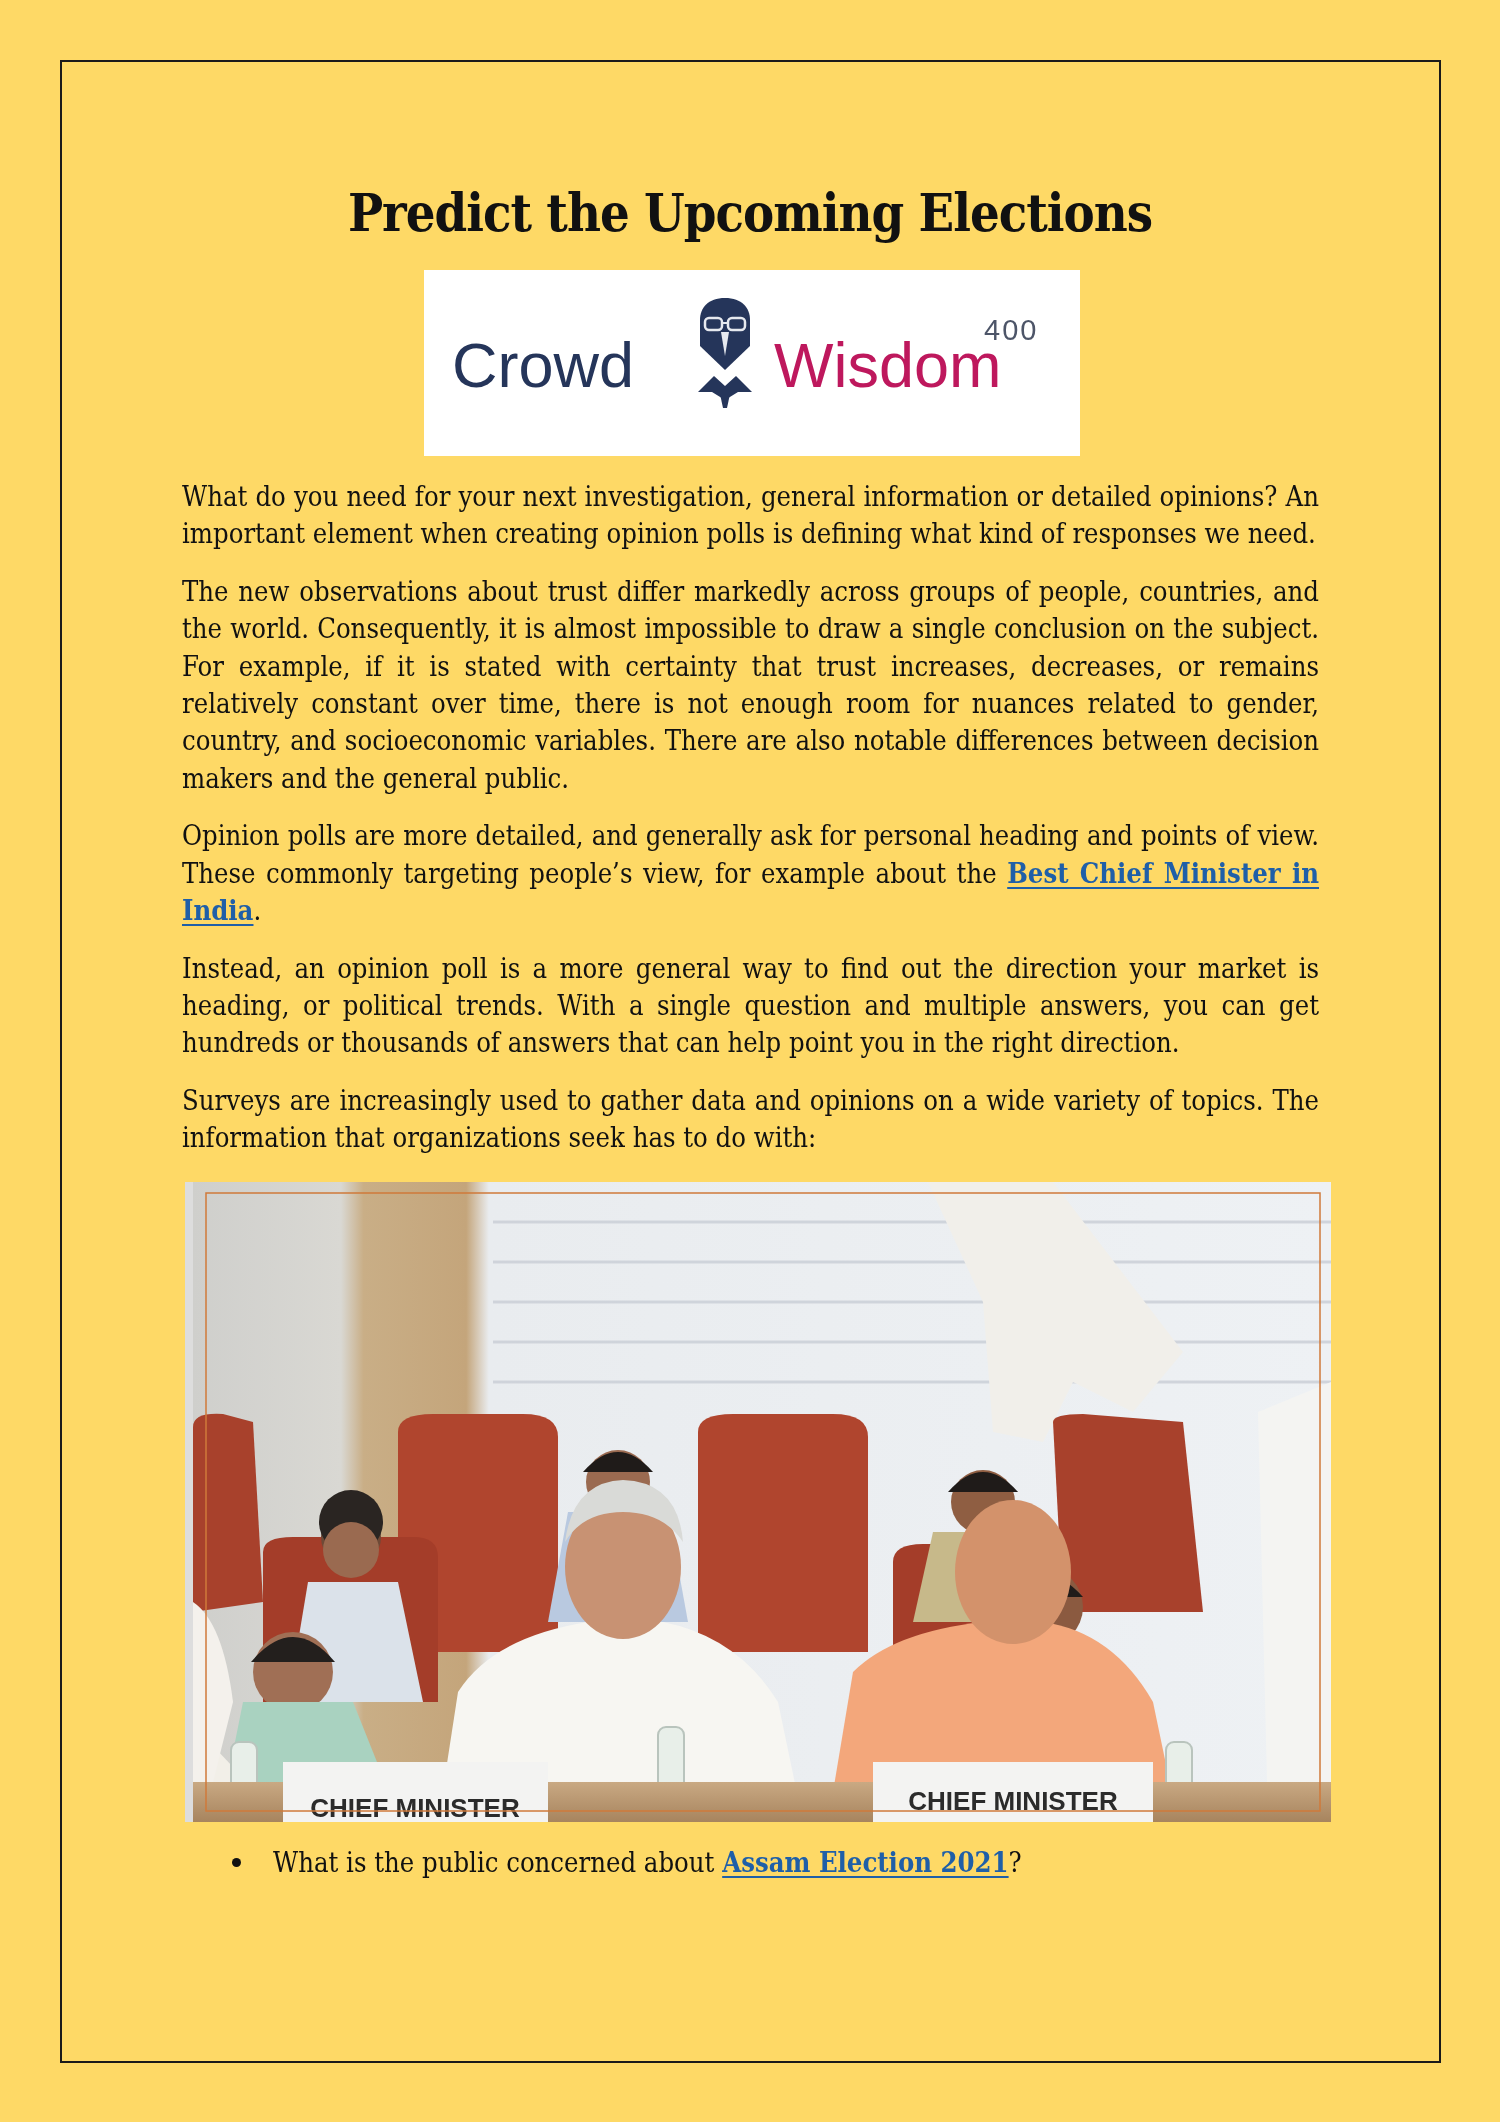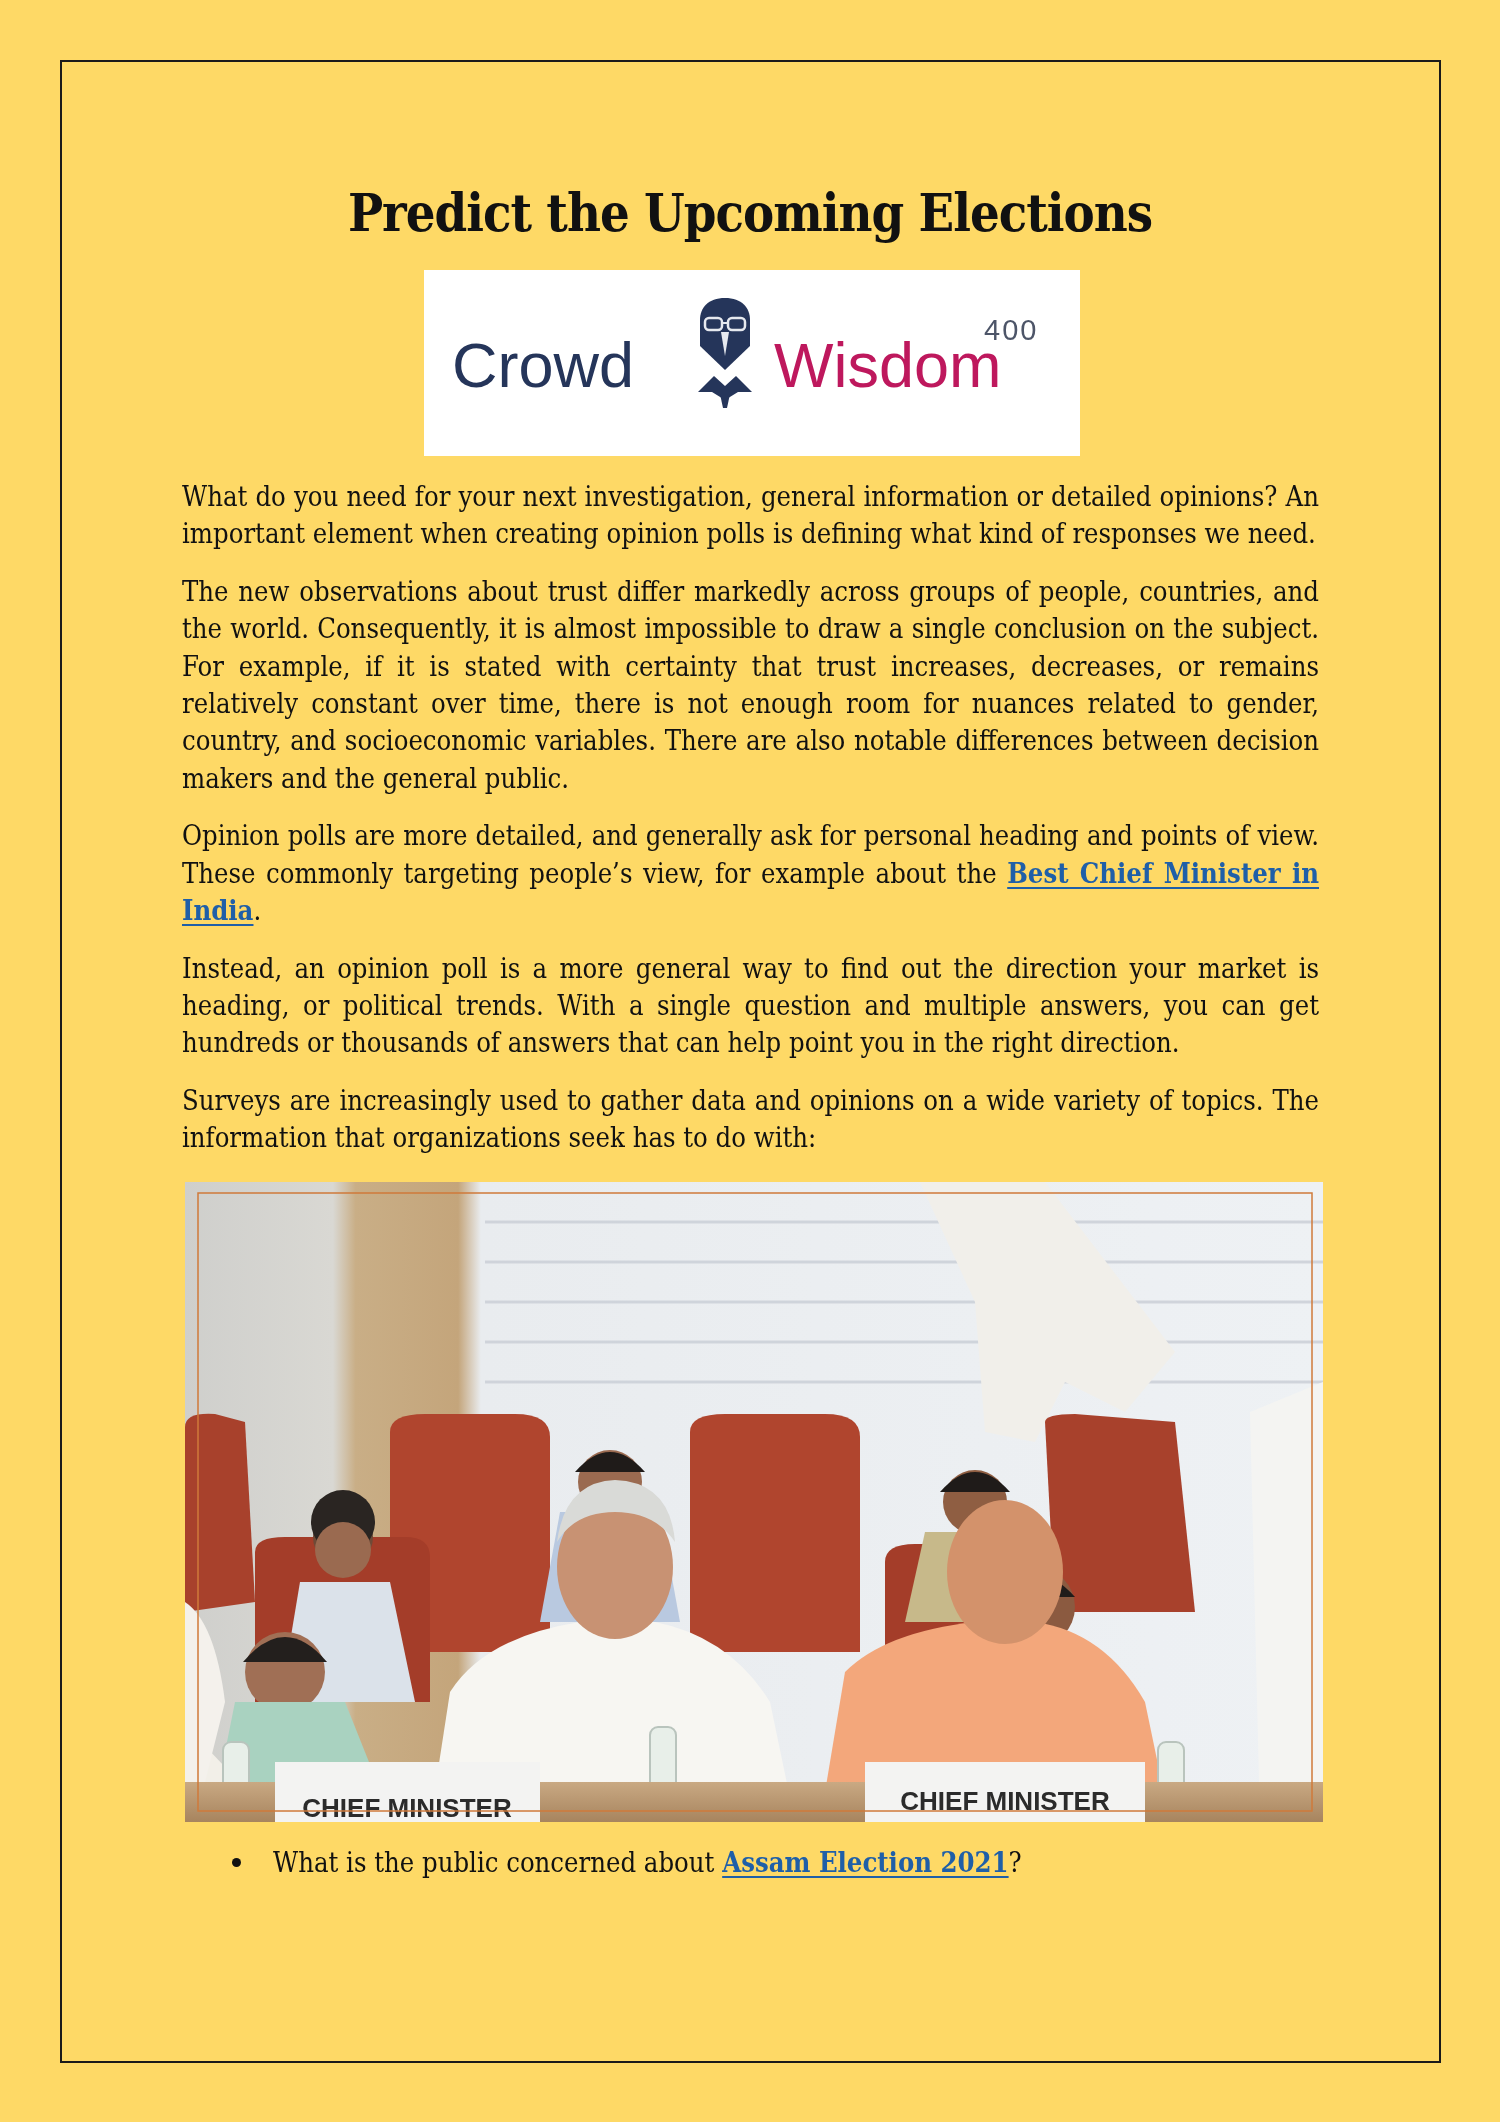--- a/index.html
+++ b/index.html
@@ -35,21 +35,21 @@
 
   .content {
     position: absolute; left: 182px; width: 1137px; top: 478px;
   }
   .content p {
     margin: 0 0 20.5px 0; font-size: 27.2px; line-height: 37.3px; text-align: justify;
     font-stretch: condensed;
   }
   a.link { color: #1f5fa8; font-weight: bold; text-decoration: underline; text-decoration-thickness: 2px; text-underline-offset: 4px; }
   .photo {
-    position: absolute; left: 185px; top: 1182px; width: 1138px; height: 640px; overflow: hidden; background: #ddd;
+    position: absolute; left: 185px; top: 1182px; width: 1138px; height: 640px; overflow: hidden; background: #ddd; padding-left: 8px;
   }
   .photo svg { display: block; }
   .bullets {
     position: absolute; left: 182px; top: 1842px; width: 1137px; margin: 0; padding: 0; list-style: none;
   }
   .bullets li {
     position: relative; padding-left: 91px; font-size: 27.2px; line-height: 40.5px; font-stretch: condensed;
   }
   .bullets li .dot {
     position: absolute; left: 50px; top: 16px; width: 9px; height: 9px; border-radius: 50%; background: #111;

